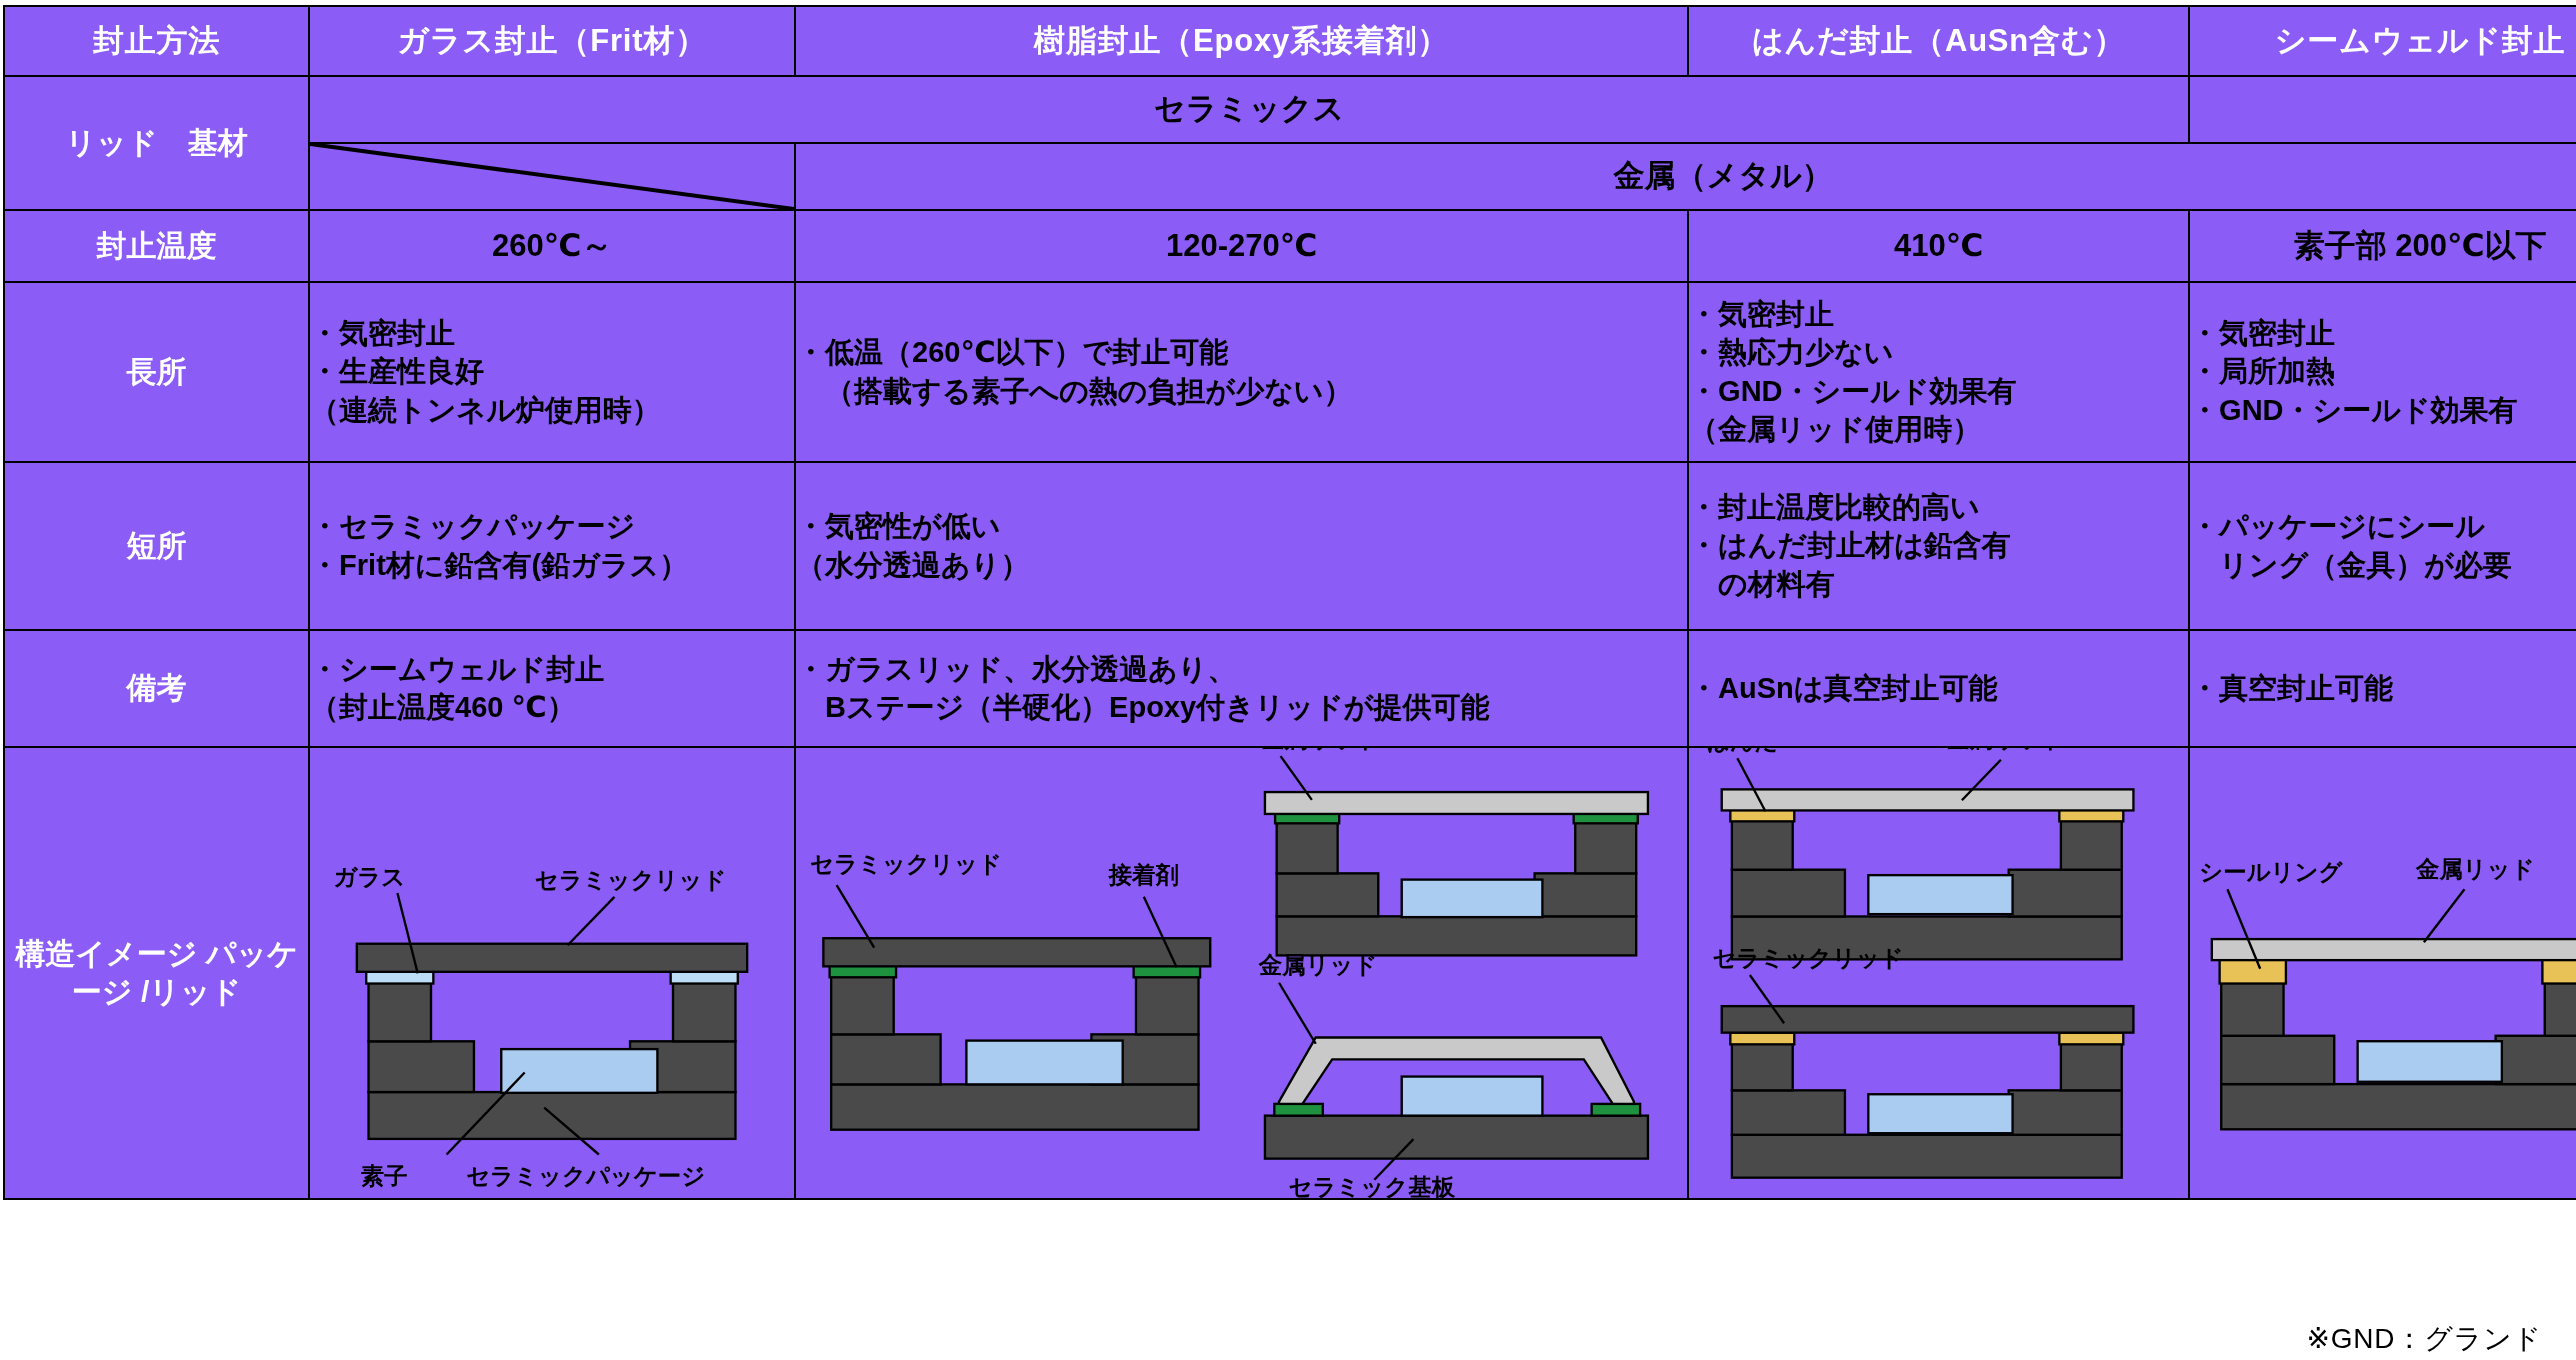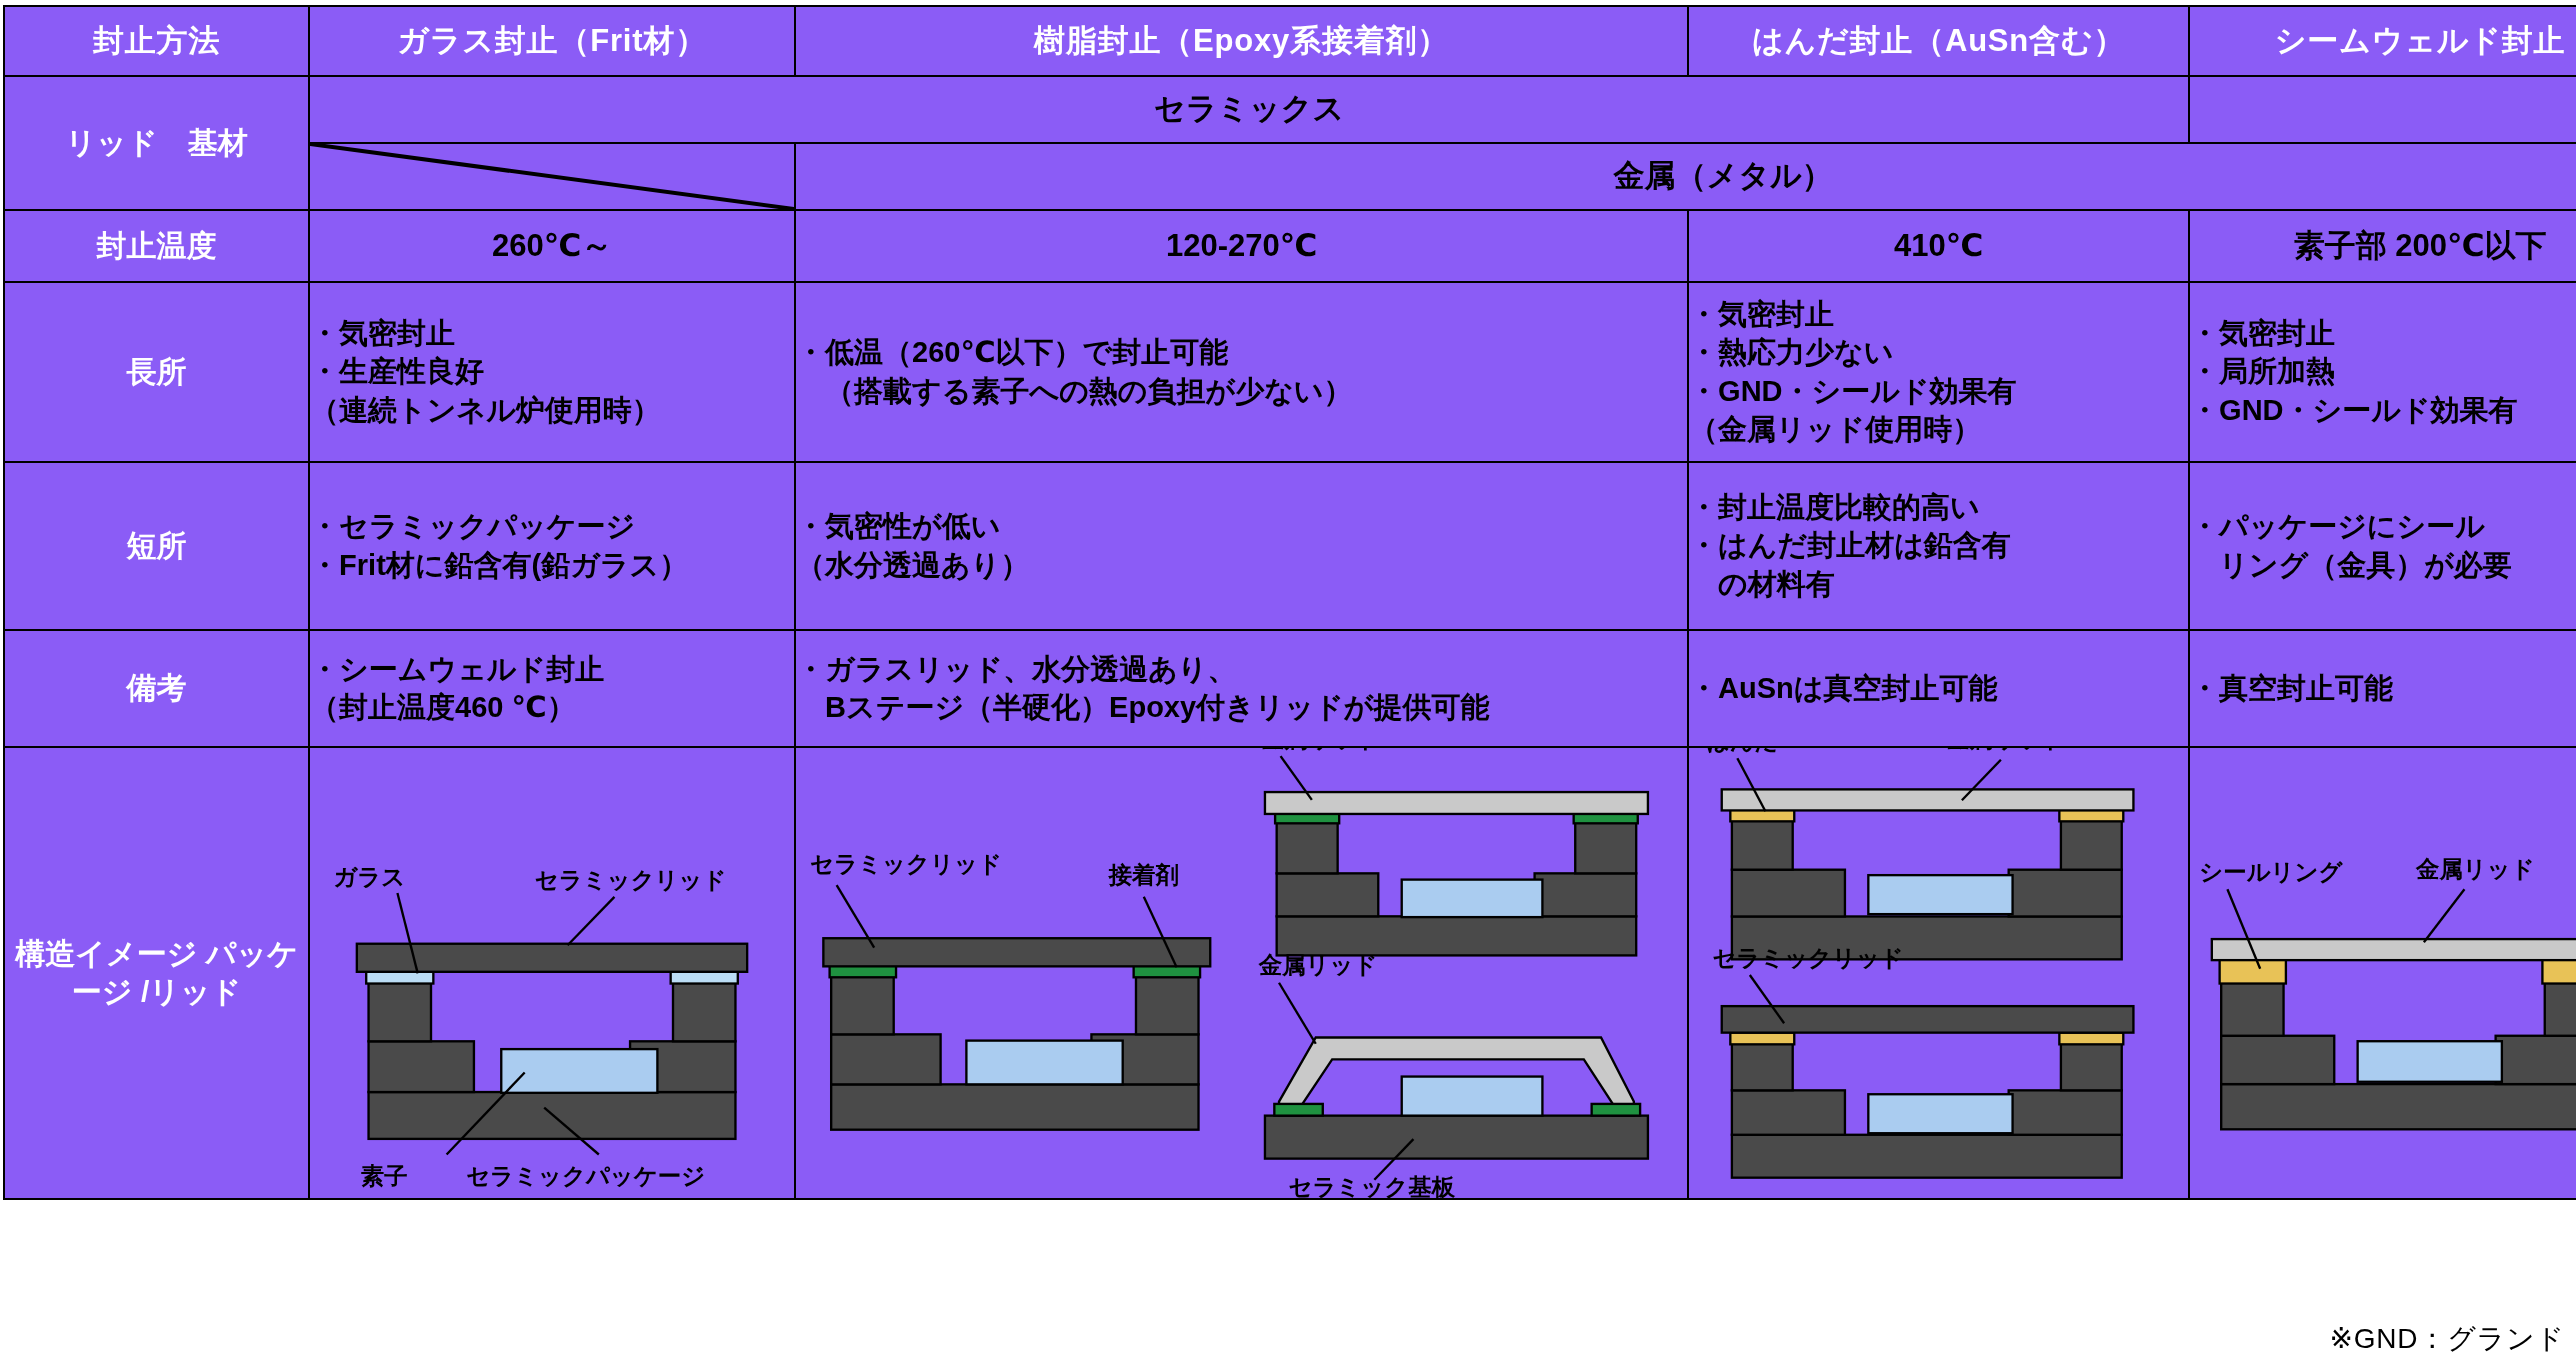--- a/index.html
+++ b/index.html
@@ -49,21 +49,21 @@
     line-height: 1.33;
     padding: 11px 7.8px 11px 14px;
     white-space: pre-line;
     vertical-align: middle;
   }
   .diagcell { position: relative; padding: 0; height: 100%; }
   .diagwrap { position: relative; width: 100%; height: 100%; }
   .slash { position:absolute; inset:0; width:100%; height:100%; }
   .note {
     position: absolute;
-    right: 11px;
+    right: 34px;
     bottom: 6.3px;
     font-size: 28px;
     letter-spacing: 0.8px;
     font-family: "Liberation Sans", "DejaVu Sans", sans-serif;
   }
   svg { display:block; }
   .dlabel { font: bold 30px "Liberation Sans","DejaVu Sans",sans-serif; fill:#000; }
 </style>
 </head>
 <body>

